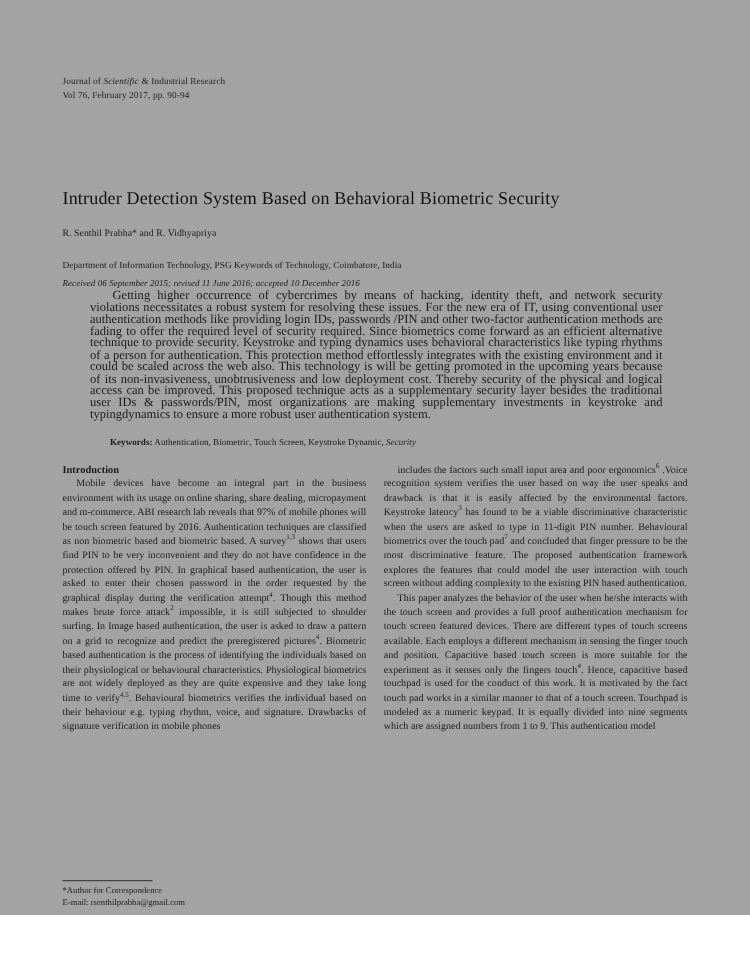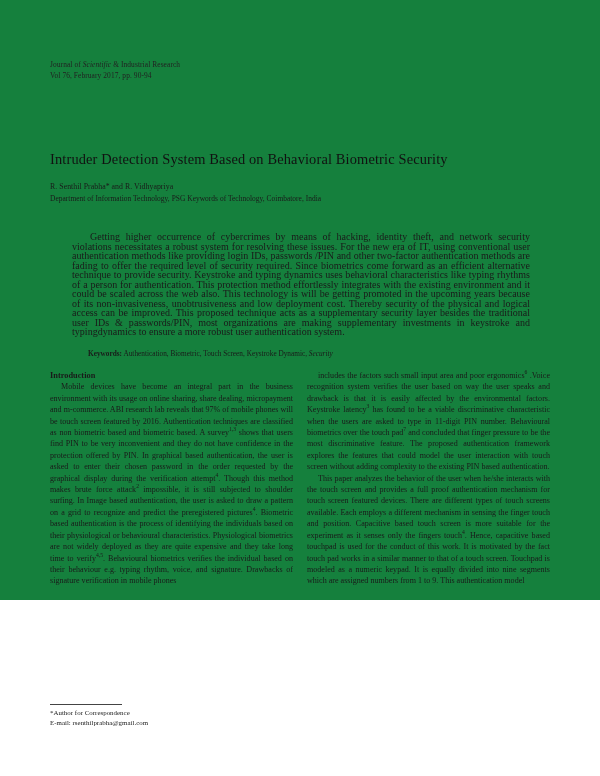--- a/index.html
+++ b/index.html
@@ -14,22 +14,22 @@
     font-family: "Liberation Serif", "DejaVu Serif", serif;
     color: #1a1a1a;
     position: relative;
     overflow: hidden;
   }
   .page {
     position: absolute;
     left: 0;
     top: 0;
     width: 600px;
-    height: 600px;
-    background: #15803d;
+    height: 732px;
+    background: #a3a3a3;
   }
 
   
   .running-head {
     position: absolute;
     left: 50px;
     top: 60px;
     font-size: 7.4px;
     line-height: 10.5px;
     color: #222;
@@ -49,21 +49,21 @@
     font-size: 14.4px;
     font-weight: normal;
     line-height: 19px;
     letter-spacing: 0.15px;
     margin: 0 0 12px 0;
     color: #111;
   }
   .authors {
     font-size: 7.8px;
     line-height: 12px;
-    margin-bottom: 0;
+    margin-bottom: 13px;
     letter-spacing: 0.05px;
   }
   .affiliation {
     font-size: 7.4px;
     line-height: 12px;
     margin-bottom: 3px;
     letter-spacing: 0.05px;
   }
   .received {
     font-size: 7.2px;
@@ -163,20 +163,21 @@
 
   <div class="running-head">
     <div class="jtitle"><span>Journal of </span><em>Scientific</em><span> &amp; Industrial Research</span></div>
     <div>Vol 76, February 2017, pp. 90-94</div>
   </div>
 
   <div class="title-block">
     <h1 class="paper-title">Intruder Detection System Based on Behavioral Biometric Security</h1>
     <div class="authors">R. Senthil Prabha* and R. Vidhyapriya</div>
     <div class="affiliation">Department of Information Technology, PSG Keywords of Technology, Coimbatore, India</div>
+    <div class="received">Received 06 September 2015; revised 11 June 2016; accepted 10 December 2016</div>
   </div>
 
   <div class="abstract">Getting higher occurrence of cybercrimes by means of hacking, identity theft, and network security violations necessitates a robust system for resolving these issues. For the new era of IT, using conventional user authentication methods like providing login IDs, passwords /PIN and other two-factor authentication methods are fading to offer the required level of security required. Since biometrics come forward as an efficient alternative technique to provide security. Keystroke and typing dynamics uses behavioral characteristics like typing rhythms of a person for authentication. This protection method effortlessly integrates with the existing environment and it could be scaled across the web also. This technology is will be getting promoted in the upcoming years because of its non-invasiveness, unobtrusiveness and low deployment cost. Thereby security of the physical and logical access can be improved. This proposed technique acts as a supplementary security layer besides the traditional user IDs &amp; passwords/PIN, most organizations are making supplementary investments in keystroke and typingdynamics to ensure a more robust user authentication system.</div>
 
   <div class="keywords"><span class="kw-label">Keywords:</span><span> Authentication, Biometric, Touch Screen, Keystroke Dynamic, </span><span class="kw-italic">Security</span></div>
 
   <div class="columns">
 
     <div class="col col-left">
       <div class="sec-head">Introduction</div>

